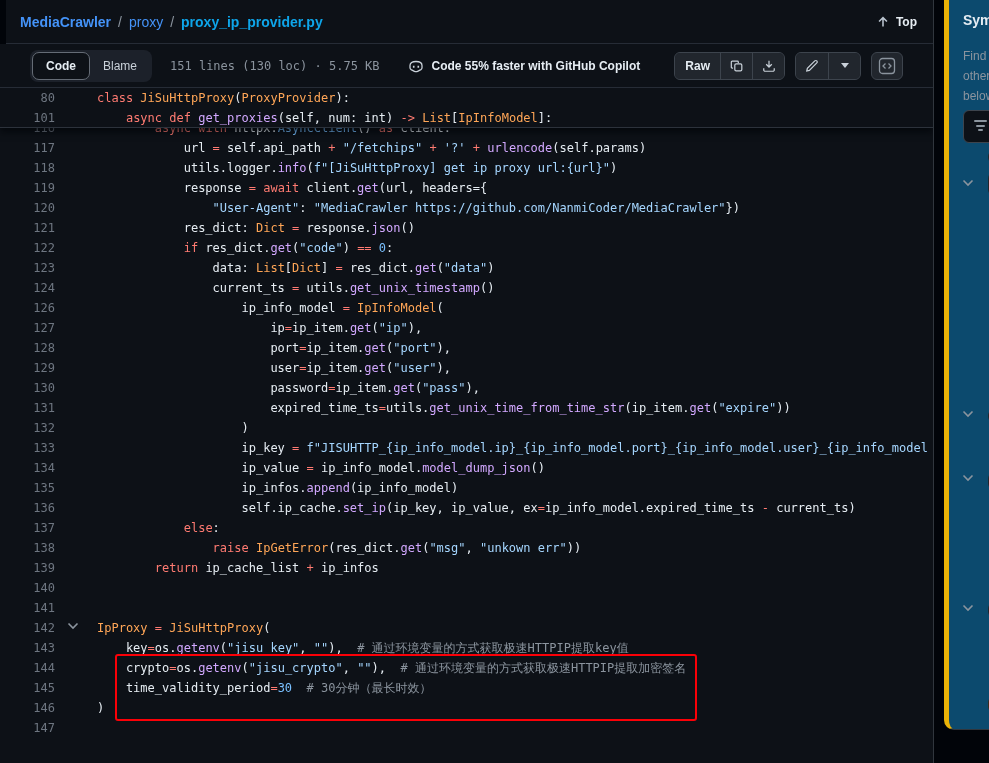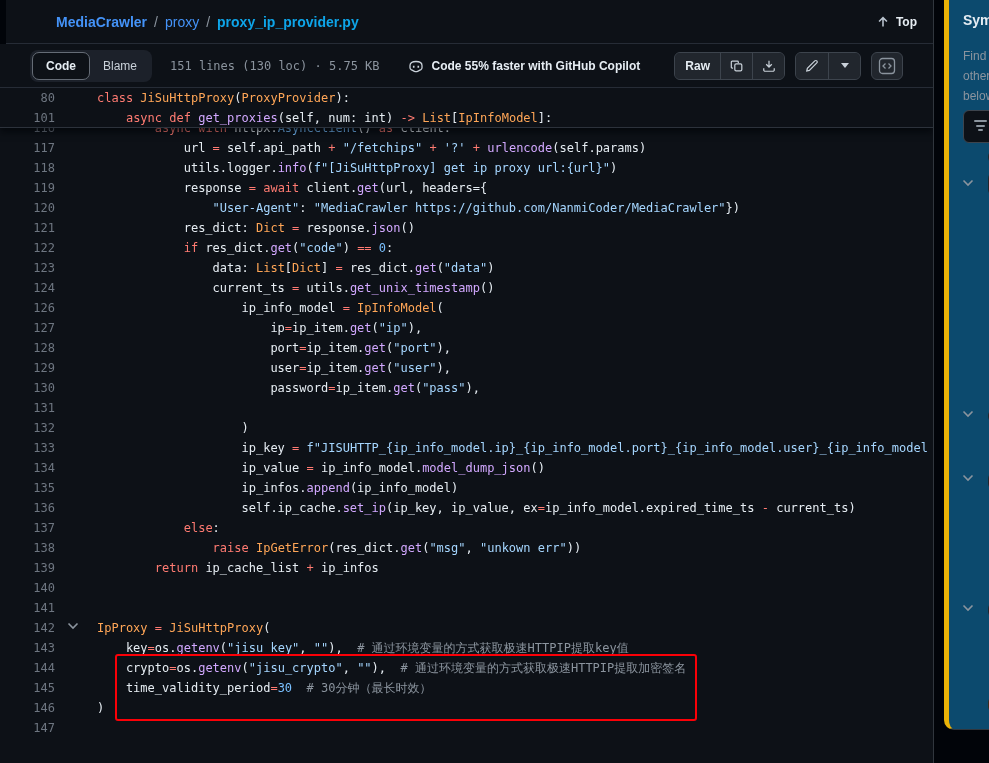--- a/index.html
+++ b/index.html
@@ -8,21 +8,21 @@
   .app { position:relative; width:989px; height:763px; background:#010409; }
 
   
   .main { position:absolute; left:0; top:0; width:934px; height:763px;
           background:#0d1117; border-right:1px solid #30363d; }
   .corner-notch { position:absolute; left:0; top:0; width:6px; height:44px; background:#010409; }
 
   
   .crumb-bar { height:44px; display:flex; align-items:center; padding:0 16px 0 20px;
                border-bottom:1px solid #262c36; }
-  .crumb { display:flex; align-items:center; gap:7px; font-size:14px;margin-left:36px; }
+  .crumb { display:flex; align-items:center; gap:7px; font-size:14px; }
   .crumb a { text-decoration:none; color:#4493f8; cursor:pointer; }
   .crumb .repo { font-weight:700; }
   .crumb .sep { color:#8b949e; }
   .crumb .file { color:#0ea5e9; font-weight:700; }
   .top-btn { margin-left:auto; display:flex; align-items:center; gap:6px; background:none;
              border:none; color:#e6edf3; font-size:12px; font-weight:700; cursor:pointer;
              font-family:inherit; }
   .top-btn svg { stroke:#bac4cf; }
 
   
@@ -227,20 +227,21 @@
             <span class="src"><span class="tk-w">                        user</span><span class="tk-k">=</span><span class="tk-w">ip_item.</span><span class="tk-fn">get</span><span class="tk-w">(</span><span class="tk-s">"user"</span><span class="tk-w">),</span></span>
           </div>
           <div class="code-row">
             <span class="ln">130</span>
             <span class="fold"></span>
             <span class="src"><span class="tk-w">                        password</span><span class="tk-k">=</span><span class="tk-w">ip_item.</span><span class="tk-fn">get</span><span class="tk-w">(</span><span class="tk-s">"pass"</span><span class="tk-w">),</span></span>
           </div>
           <div class="code-row">
             <span class="ln">131</span>
             <span class="fold"></span>
+            <span class="src"><span class="tk-w">                        expired_time_ts</span><span class="tk-k">=</span><span class="tk-w">utils.</span><span class="tk-fn">get_unix_time_from_time_str</span><span class="tk-w">(ip_item.</span><span class="tk-fn">get</span><span class="tk-w">(</span><span class="tk-s">"expire"</span><span class="tk-w">))</span></span>
           </div>
           <div class="code-row">
             <span class="ln">132</span>
             <span class="fold"></span>
             <span class="src"><span class="tk-w">                    )</span></span>
           </div>
           <div class="code-row">
             <span class="ln">133</span>
             <span class="fold"></span>
             <span class="src"><span class="tk-w">                    ip_key </span><span class="tk-k">=</span><span class="tk-w"> </span><span class="tk-s">f"JISUHTTP_{ip_info_model.ip}_{ip_info_model.port}_{ip_info_model.user}_{ip_info_model</span></span>

